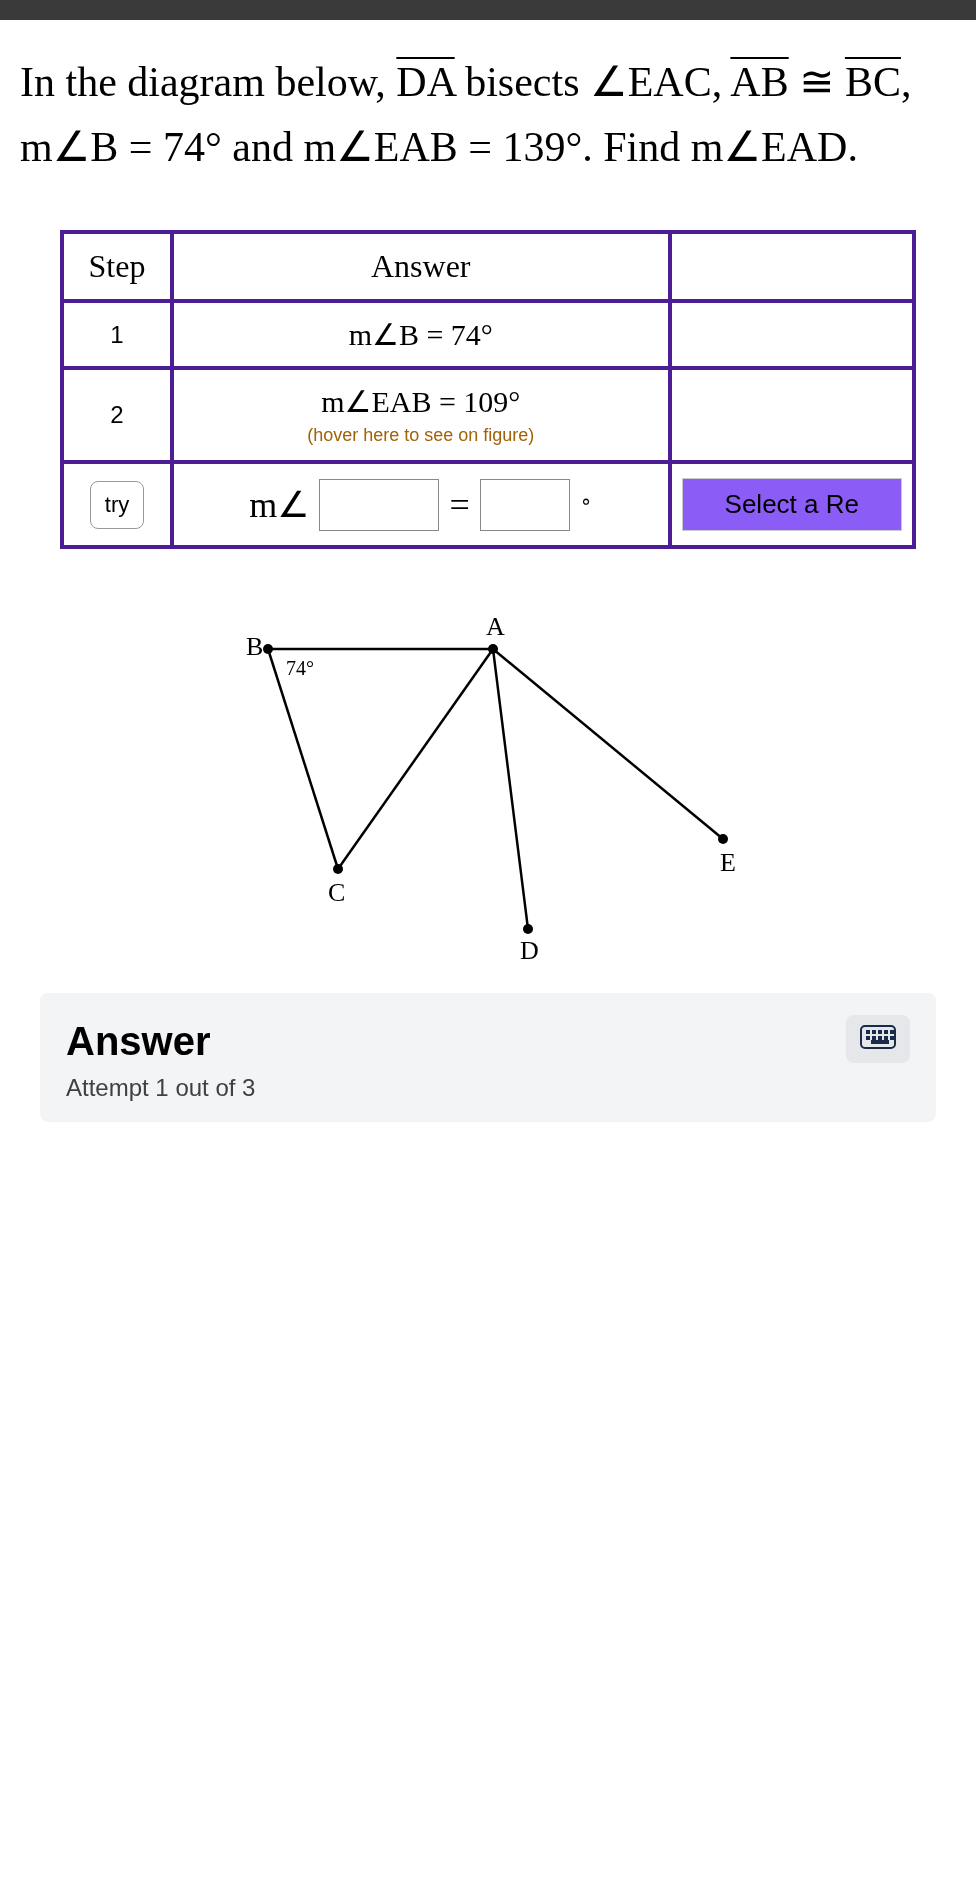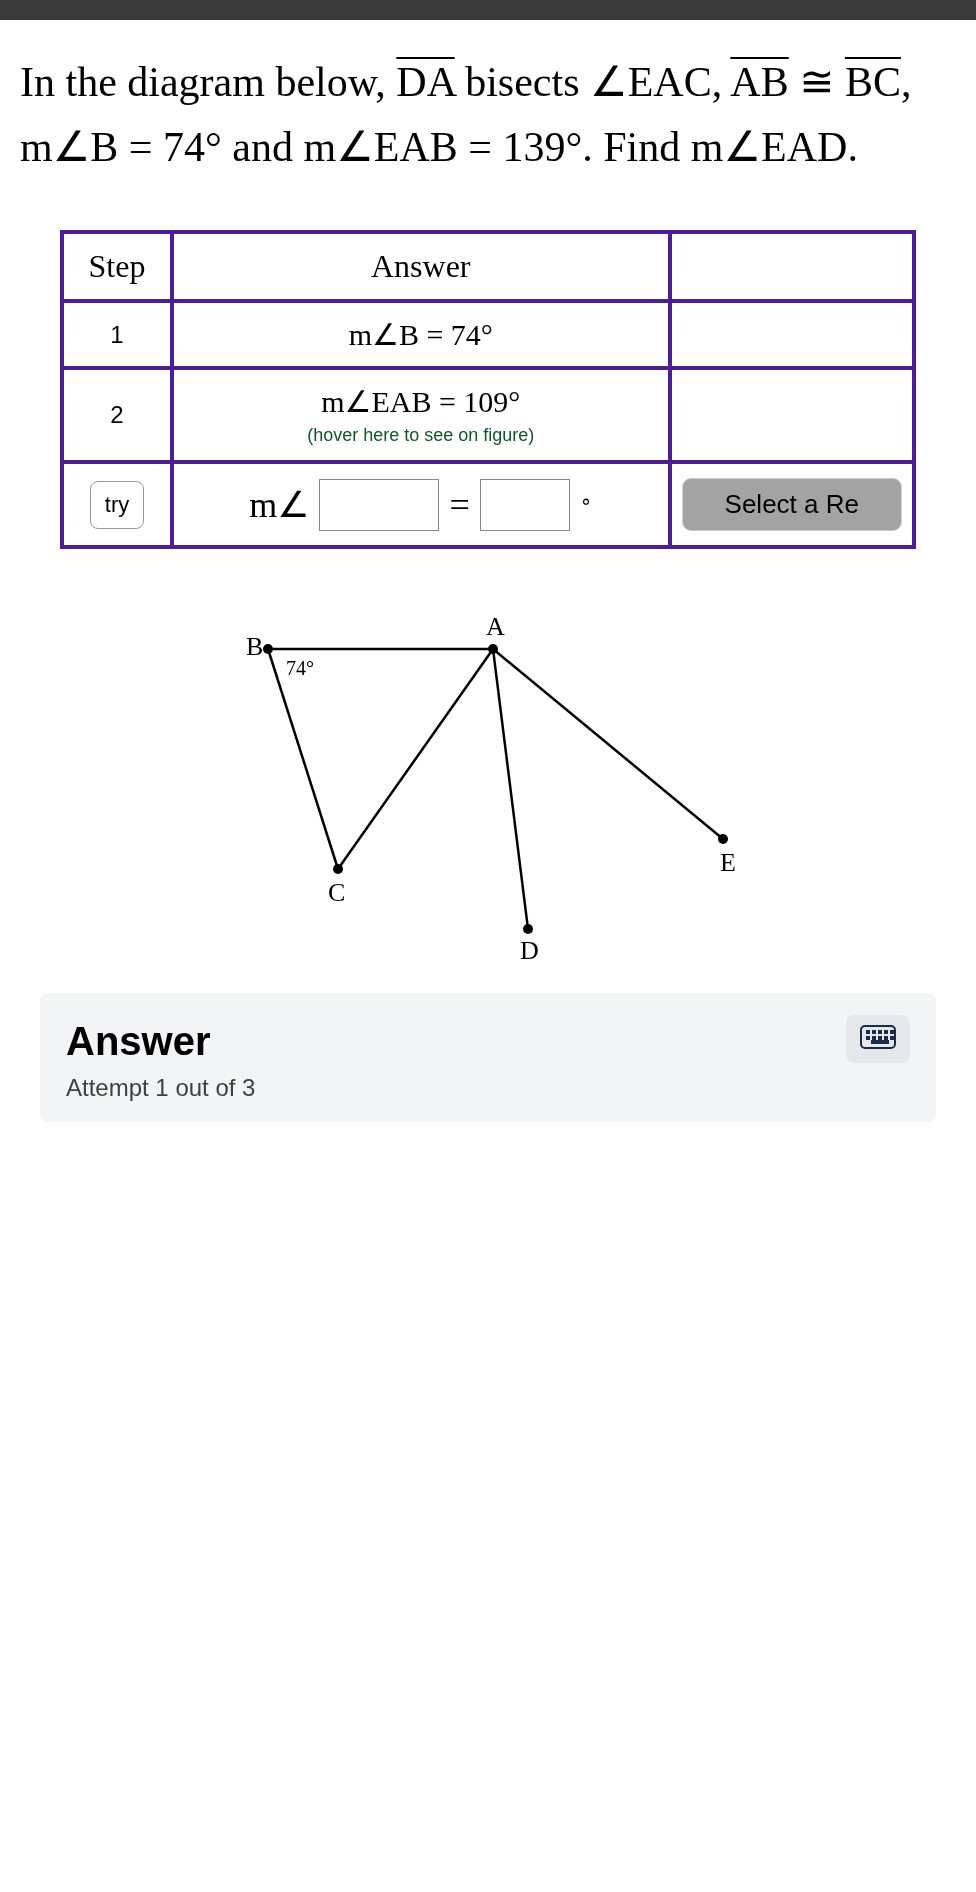--- a/index.html
+++ b/index.html
@@ -24,21 +24,21 @@
   .table-wrap { margin: 0 40px 40px 40px; }
   table { border-collapse: collapse; width: 100%; }
   th, td {
     border: 4px solid #4c1d95;
     padding: 14px 10px;
     text-align: center;
     font-size: 30px;
   }
   th { font-weight: 400; font-family: Georgia, serif; font-size: 32px; }
   td.step { width: 110px; font-family: Arial, sans-serif; font-size: 24px; }
-  .hover-hint { font-family: Arial, sans-serif; font-size: 18px; color: #14532d; margin-top: 6px; }
+  .hover-hint { font-family: Arial, sans-serif; font-size: 18px; color: #a16207; margin-top: 6px; }
   .try-btn {
     display: inline-block;
     border: 1px solid #999;
     border-radius: 8px;
     padding: 10px 14px;
     font-family: Arial, sans-serif;
     font-size: 22px;
     background: #fff;
   }
   .try-row td { vertical-align: middle; }
@@ -51,25 +51,25 @@
   }
   .blank-input.sm { width: 90px; }
   .mangle-row {
     font-size: 36px;
     display: inline-flex;
     align-items: center;
     gap: 10px;
   }
   .select-reason {
     border: 1px solid #ccc;
-    border-radius: 9px;
+    border-radius: 0;
     padding: 10px 10px;
     font-family: Arial, sans-serif;
     font-size: 26px;
-    background: #a3a3a3;
+    background: #8b5cf6;
     white-space: nowrap;
     overflow: hidden;
   }
   .deg-sup { font-size: 20px; vertical-align: top; position: relative; top: -4px; }
   .figure-wrap { text-align: center; margin: 20px 0; }
   svg.figure { display: inline-block; }
   .fig-note {
     font-family: Georgia, serif;
     font-size: 27px;
     color: #6b6b6b;

